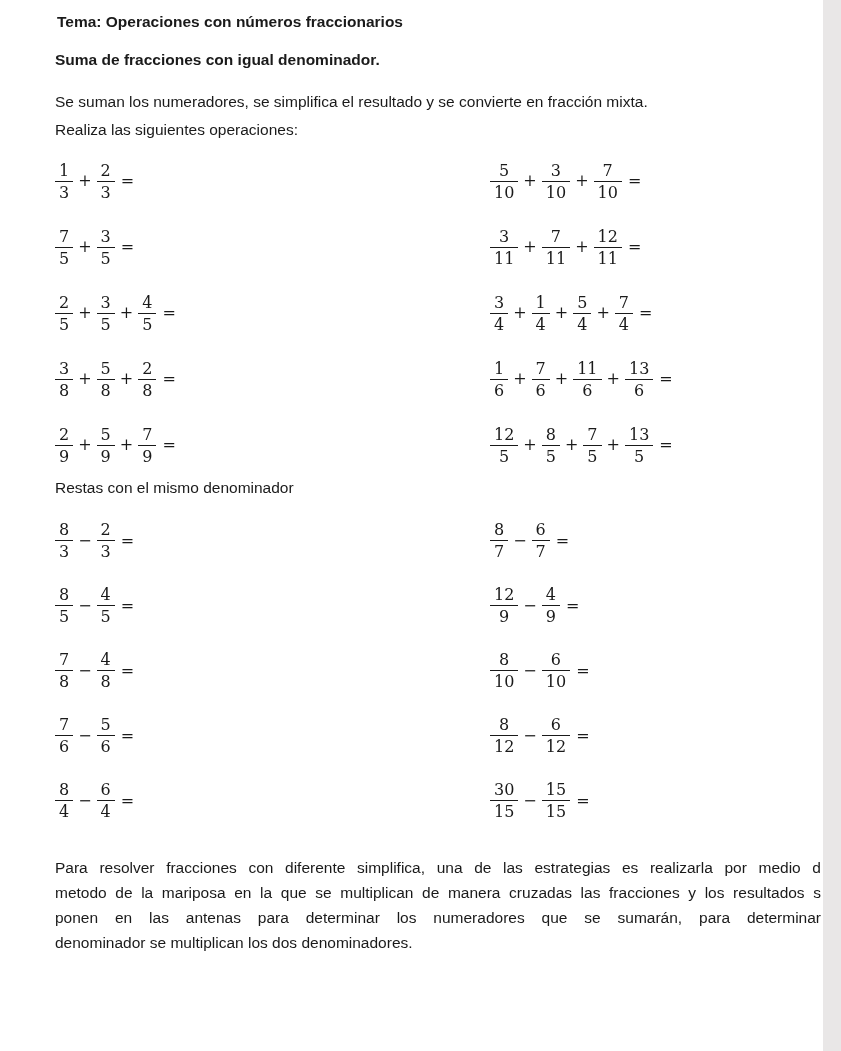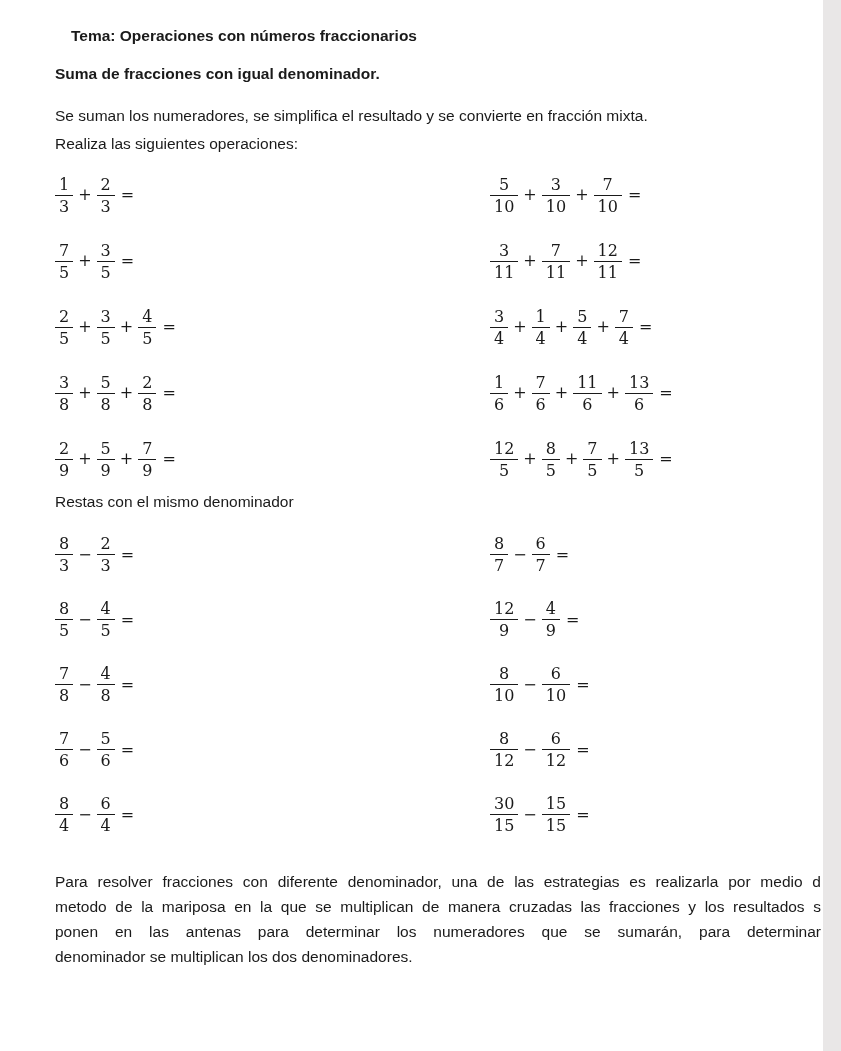--- a/index.html
+++ b/index.html
@@ -18,21 +18,21 @@
     line-height: 20px;
   }
   .page { position: relative; width: 841px; height: 1051px; }
   .content {
     position: absolute;
     left: 55px;
     top: 10px;
     width: 766px;
   }
   .bold { font-weight: bold; }
-  .title { margin: 16px; }
+  .title { margin: 2px; }
   .heading { margin: 0; }
   .sum-heading { margin-top: 18px; }
   .desc { margin-top: 22px; }
   .instruction { margin-top: 8px; }
   .exercise-grid {
     display: grid;
     grid-template-columns: 435px 1fr;
     margin-top: 8px;
   }
   .exercise-row {
@@ -404,21 +404,21 @@
                 <span class="den">15</span>
               </span>
               <span class="op eq">=</span>
             </div>
           </div>
       </div>
     </div>
 
     <div>
       <div class="paragraph">
-        <div class="para-line cut">Para resolver fracciones con diferente denominador, una de las estrategias es realizarla por medio d</div>
+        <div class="para-line cut">Para resolver fracciones con diferente simplifica, una de las estrategias es realizarla por medio d</div>
         <div class="para-line cut">metodo de la mariposa en la que se multiplican de manera cruzadas las fracciones y los resultados s</div>
         <div class="para-line cut">ponen en las antenas para determinar los numeradores que se sumarán, para determinar</div>
         <div class="para-line">denominador se multiplican los dos denominadores.</div>
       </div>
     </div>
 
   </div>
   <div class="edge-strip"></div>
 </div>
 

